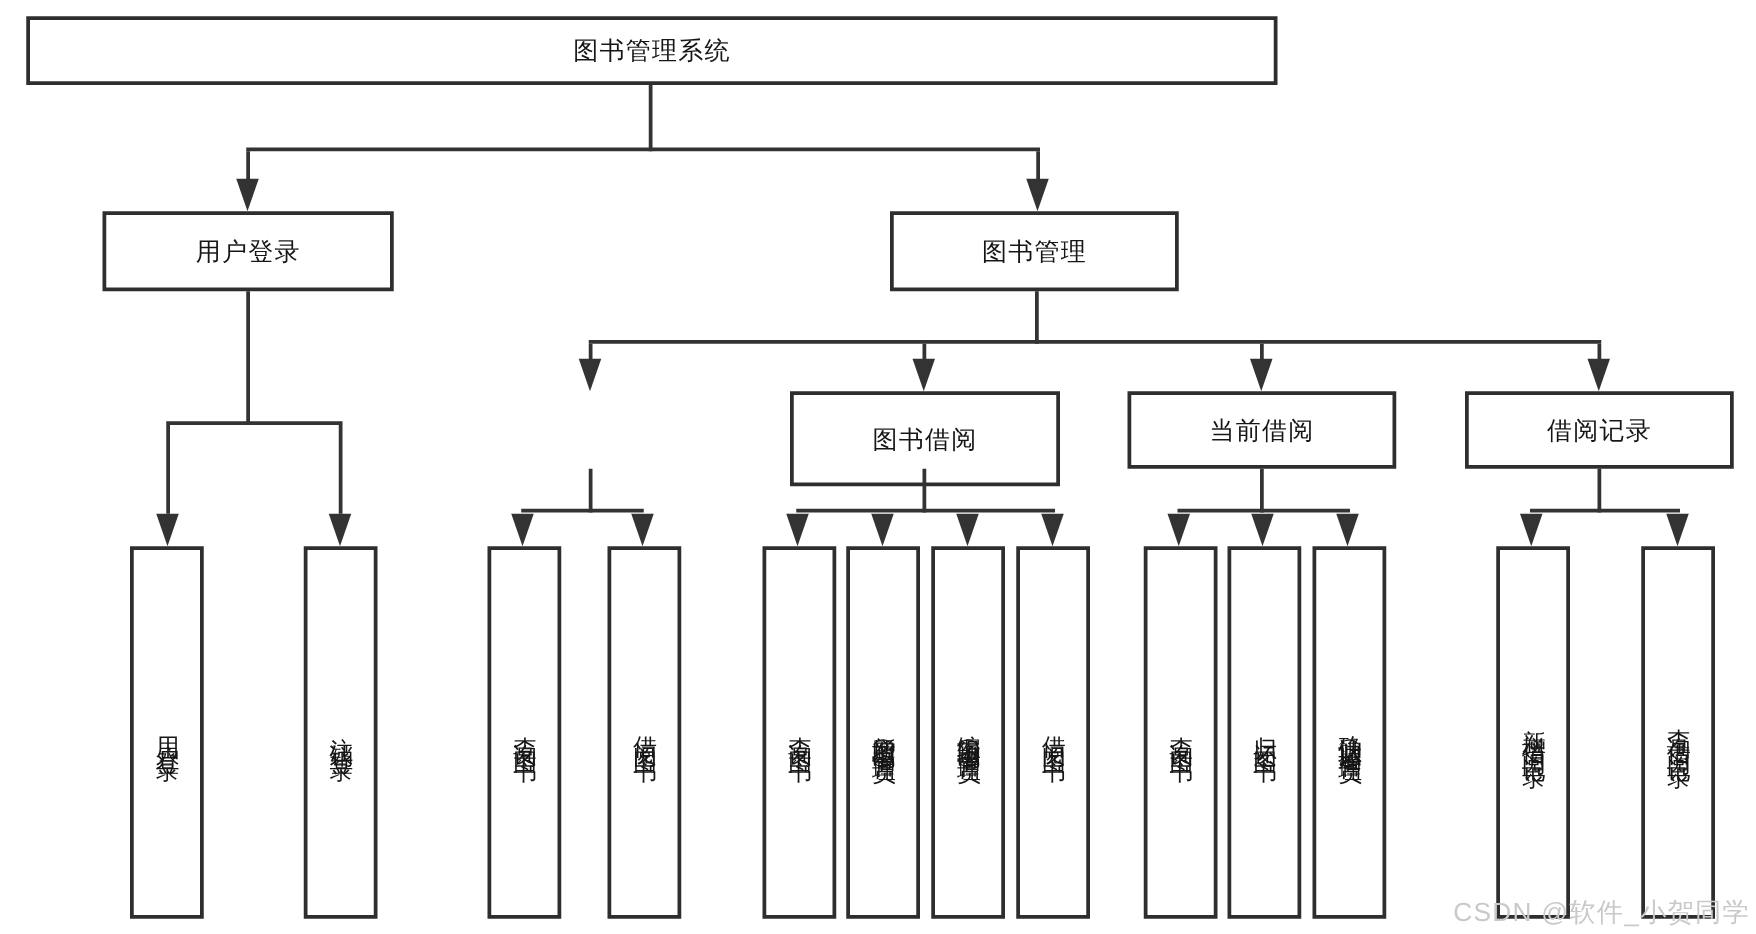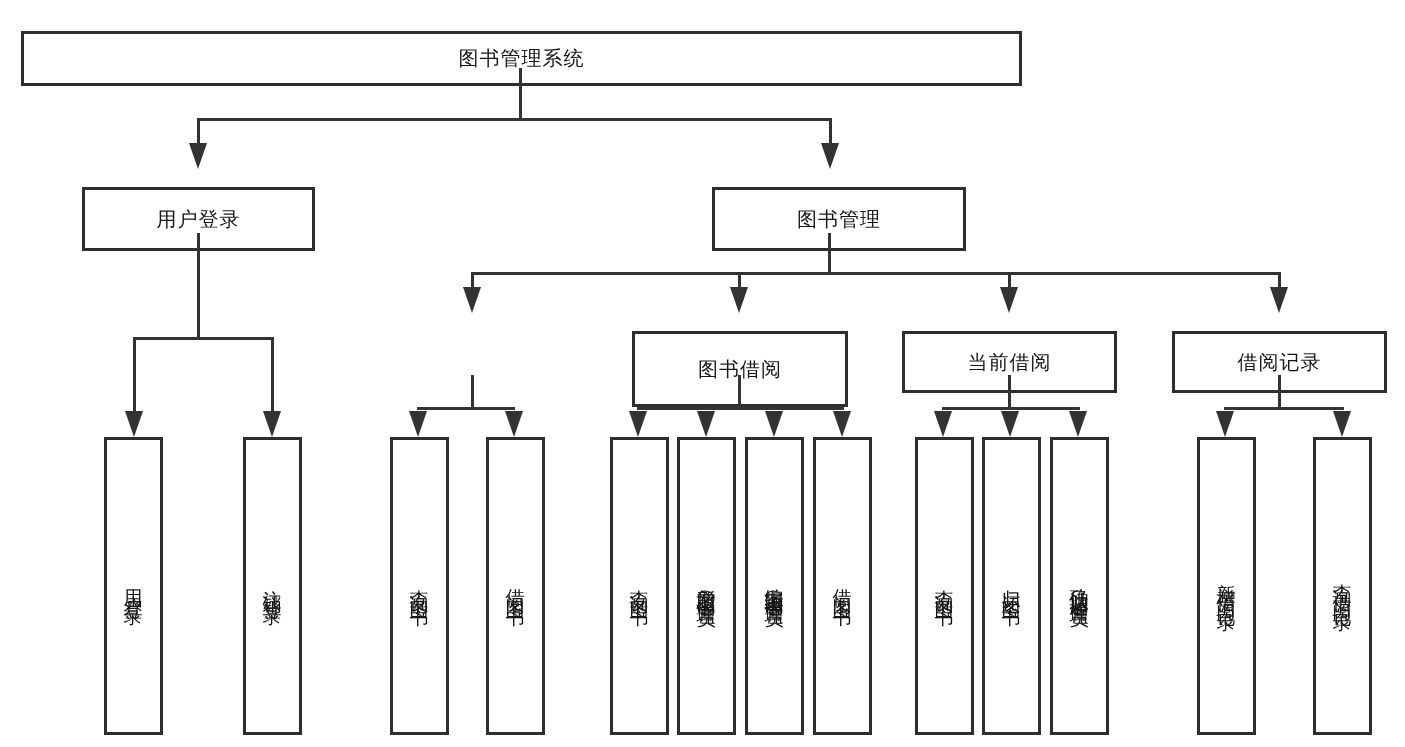--- a/index.html
+++ b/index.html
@@ -2,21 +2,21 @@
 <html><head>
 <meta charset="utf-8">
 <style>
   html,body{margin:0;padding:0;}
   body{background:#ffffff;font-family:"Liberation Sans","DejaVu Sans",sans-serif;}
   #canvas{position:relative;width:1405px;height:747px;background:#ffffff;overflow:hidden;}
 
   
   .hbox{position:absolute;box-sizing:border-box;border:3px solid #2e2e2e;background:#ffffff;
         display:flex;align-items:center;justify-content:center;
-        font-size:20px;color:#161616;letter-spacing:1px;white-space:nowrap;margin-top:18px;}
+        font-size:20px;color:#161616;letter-spacing:1px;white-space:nowrap;}
 
   
   .vbox{position:absolute;box-sizing:border-box;border:3px solid #2e2e2e;background:#ffffff;
         top:437px;height:298px;width:59px;
         display:flex;align-items:center;justify-content:center;
         writing-mode:vertical-rl;text-orientation:mixed;
         font-size:19px;color:#161616;letter-spacing:6px;line-height:1;}
   .vbox.long{letter-spacing:3px;}
 
   
@@ -43,21 +43,21 @@
   <div class="vline" style="left:519px;top:68px;height:53px;"></div>
   <div class="hline" style="left:197px;top:118px;width:635px;"></div>
   <div class="vline" style="left:197px;top:121px;height:24px;"></div>
   <div class="arrow" style="left:189px;top:143px;"></div>
   <div class="vline" style="left:829px;top:121px;height:24px;"></div>
   <div class="arrow" style="left:821px;top:143px;"></div>
 
   <div class="hbox" style="left:82px;top:169px;width:233px;height:64px;">
     <span>用户登录</span>
   </div>
-  <div class="hbox" style="left:712px;top:169px;width:254px;height:64px;">
+  <div class="hbox" style="left:712px;top:169px;width:231px;height:64px;">
     <span>图书管理</span>
   </div>
 
   <div class="vline" style="left:197px;top:233px;height:107px;"></div>
   <div class="hline" style="left:133px;top:337px;width:141px;"></div>
   <div class="vline" style="left:133px;top:340px;height:71px;"></div>
   <div class="arrow" style="left:125px;top:411px;"></div>
   <div class="vline" style="left:271px;top:340px;height:71px;"></div>
   <div class="arrow" style="left:263px;top:411px;"></div>
 
@@ -142,14 +142,15 @@
     <span>确认归还（管理员）</span>
   </div>
 
   <div class="vbox" style="left:1197px;">
     <span>新增借阅记录</span>
   </div>
   <div class="vbox" style="left:1313px;">
     <span>查询借阅记录</span>
   </div>
 
+  <div class="watermark">CSDN @软件_小贺同学</div>
 
 </div>
 
 </body></html>

